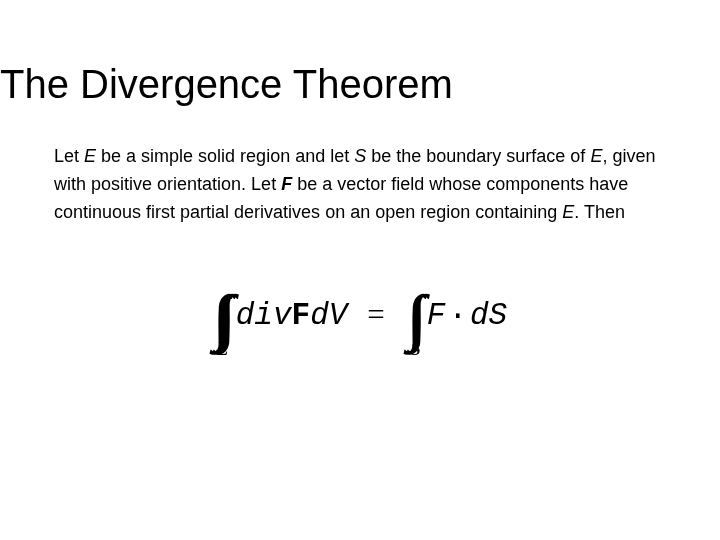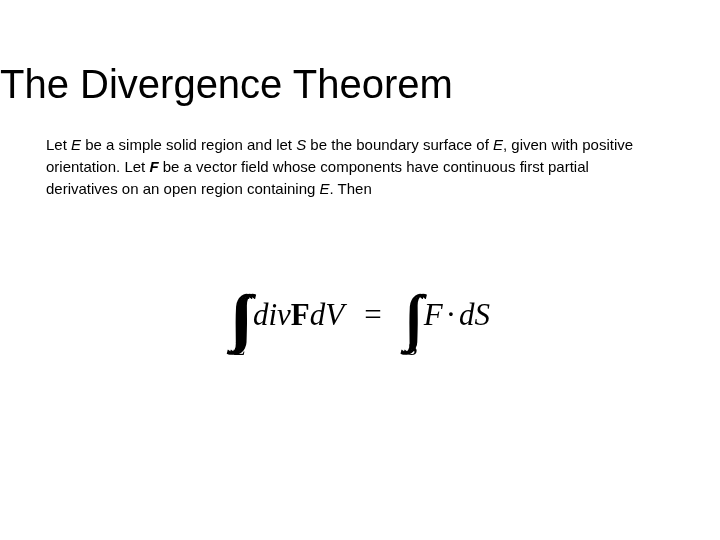--- a/index.html
+++ b/index.html
@@ -31,25 +31,25 @@
     font-family: "Liberation Sans", sans-serif;
     letter-spacing: 0px;
   }
   .body-block {
     position: absolute;
     top: 128px;
     left: 40px;
     width: 630px;
   }
   .body-para {
-    font-size: 15px;
-    line-height: 22px;
+    font-size: 18px;
+    line-height: 28px;
     text-indent: 0;
     padding-left: 0;
-    margin: 6px;
+    margin: 14px;
   }
   .it {
     font-style: italic;
   }
   .bi {
     font-style: italic;
     font-weight: bold;
   }
   .formula {
     position: absolute;
@@ -82,21 +82,21 @@
     bottom: -12px;
     font-size: 18px;
     font-style: italic;
     font-weight: bold;
     font-family: "Liberation Serif", serif;
   }
   .expr {
     display: inline-block;
     vertical-align: middle;
     font-size: 31px;
-    font-family: Liberation Serif, serif;
+    font-family: Liberation Mono, monospace;
     font-style: italic;
     padding-left: 10px;
     padding-bottom: 4px;
   }
   .expr .bold {
     font-weight: bold;
     font-style: normal;
   }
   .eq {
     display: inline-block;

